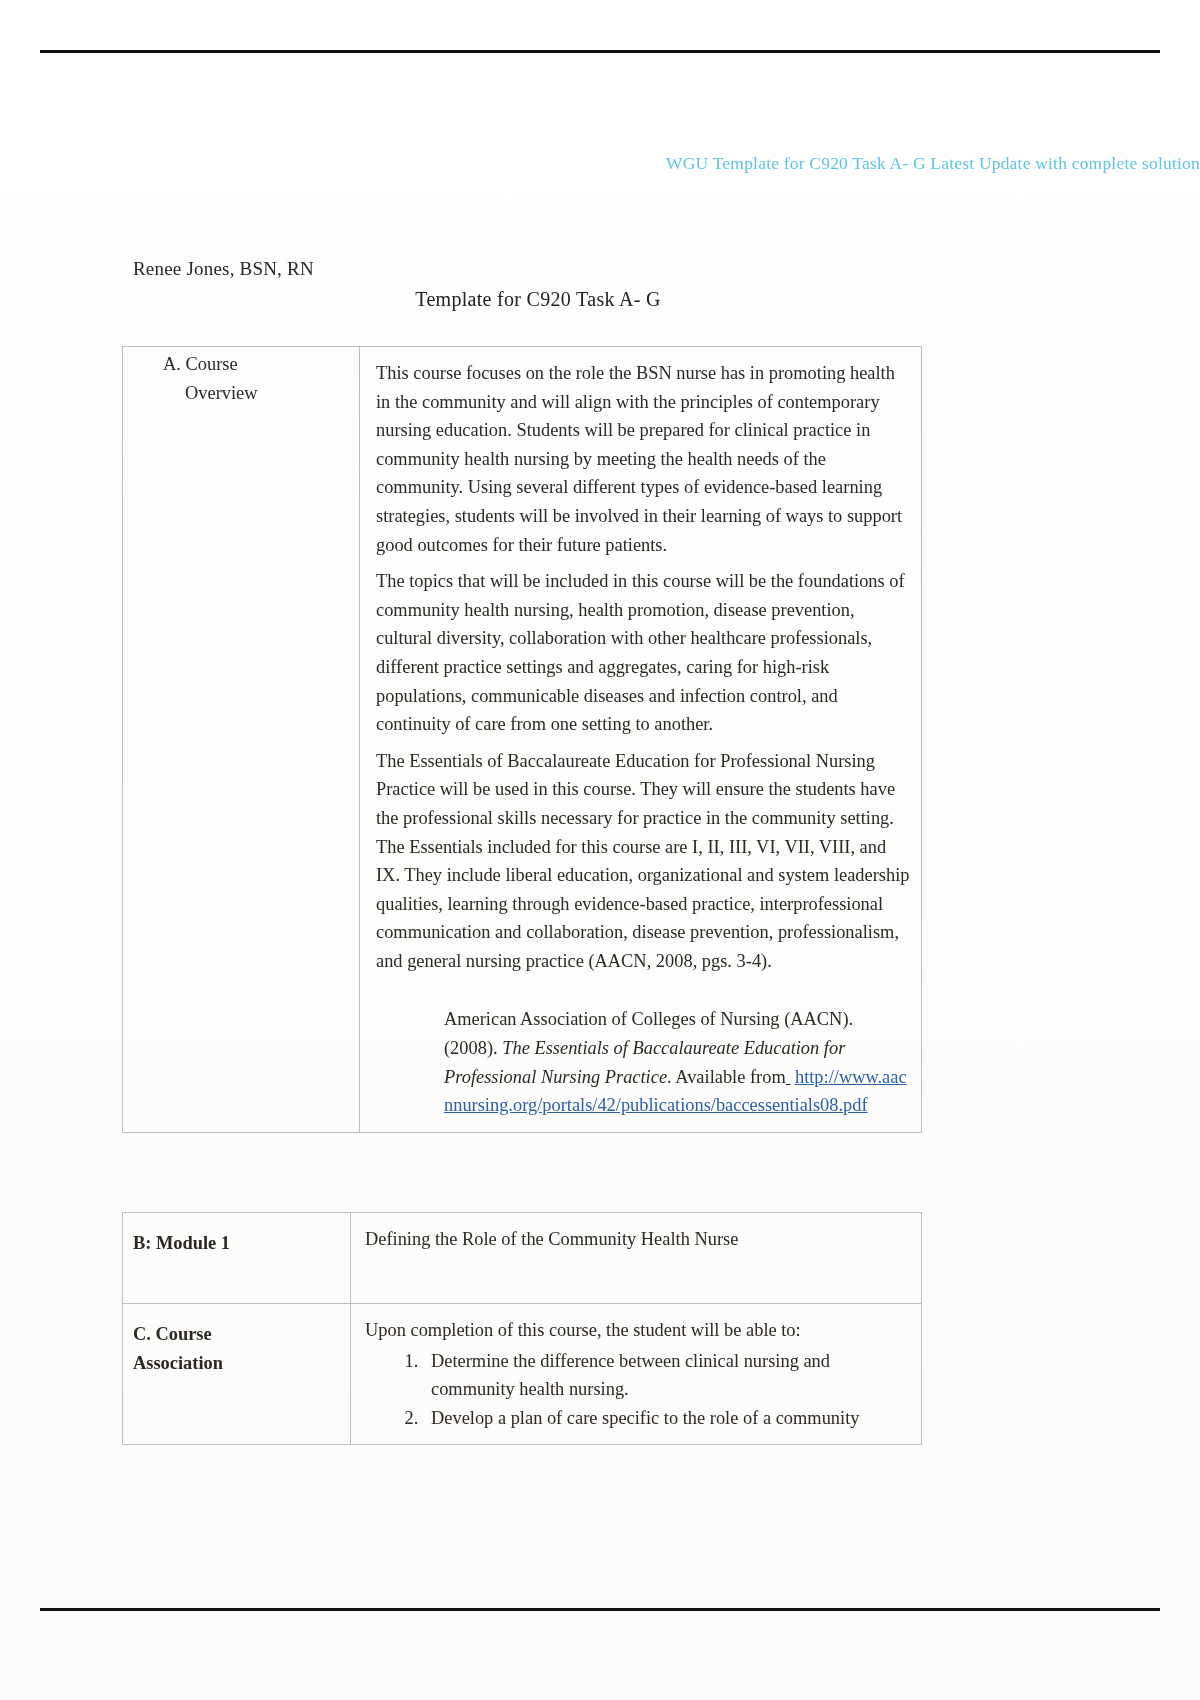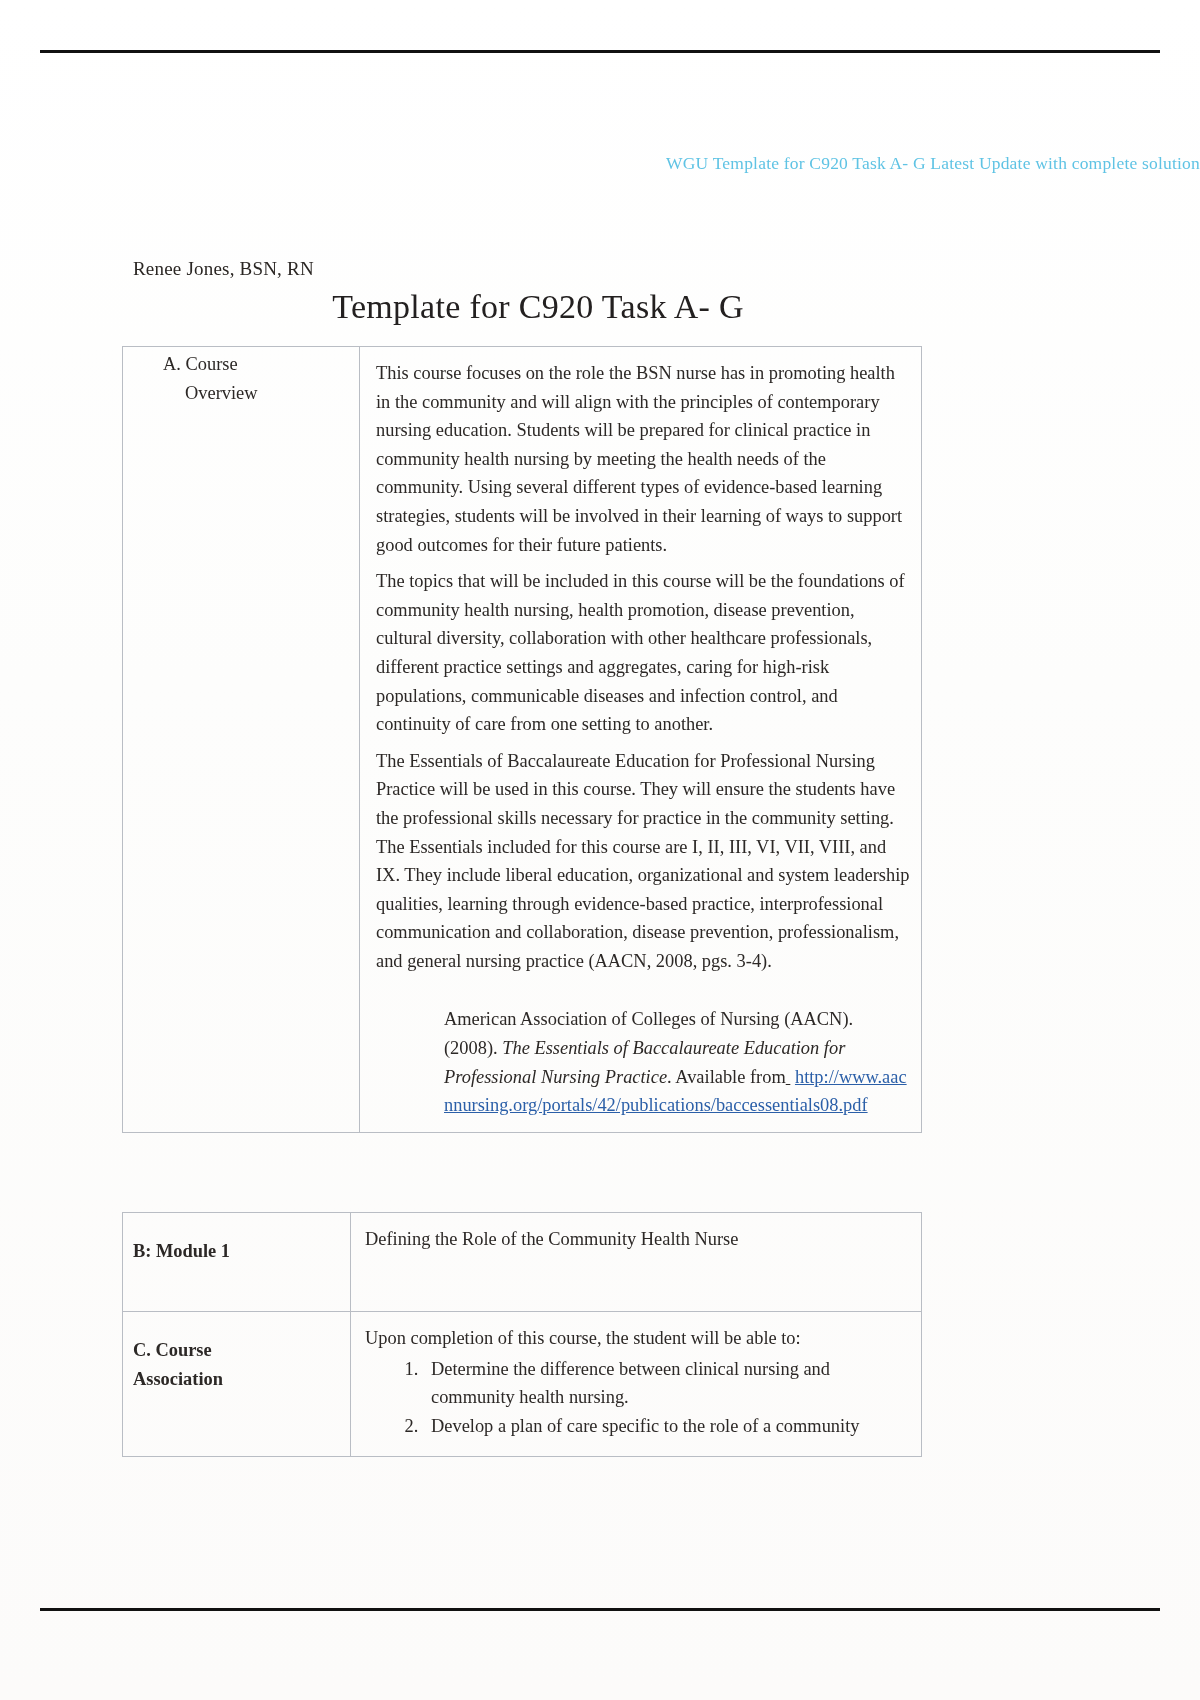--- a/index.html
+++ b/index.html
@@ -67,21 +67,21 @@
     color: #2a2623;
     letter-spacing: 0.2px;
   }
 
   .doc-title {
     position: absolute;
     top: 288px;
     left: 0;
     width: 1076px;
     text-align: center;
-    font-size: 34px;
+    font-size: 20px;
     color: #232020;
     letter-spacing: 0.3px;
   }
 
   table.doc-table {
     position: absolute;
     border-collapse: collapse;
     table-layout: fixed;
     background: transparent;
   }
@@ -131,21 +131,21 @@
   
   #table-modules {
     top: 1212px;
     left: 122px;
     width: 800px;
   }
   #table-modules td.label-col {
     width: 205px;
     font-weight: bold;
     padding-left: 10px;
-    padding-top: 24px;
+    padding-top: 16px;
   }
   #table-modules td.body-col {
     padding-left: 14px;
     padding-top: 12px;
     margin-left: 6px;
   }
   #table-modules tr.row-module td { height: 62px; }
   #table-modules tr.row-objectives td { height: 108px; }
 
   ol.objectives {

